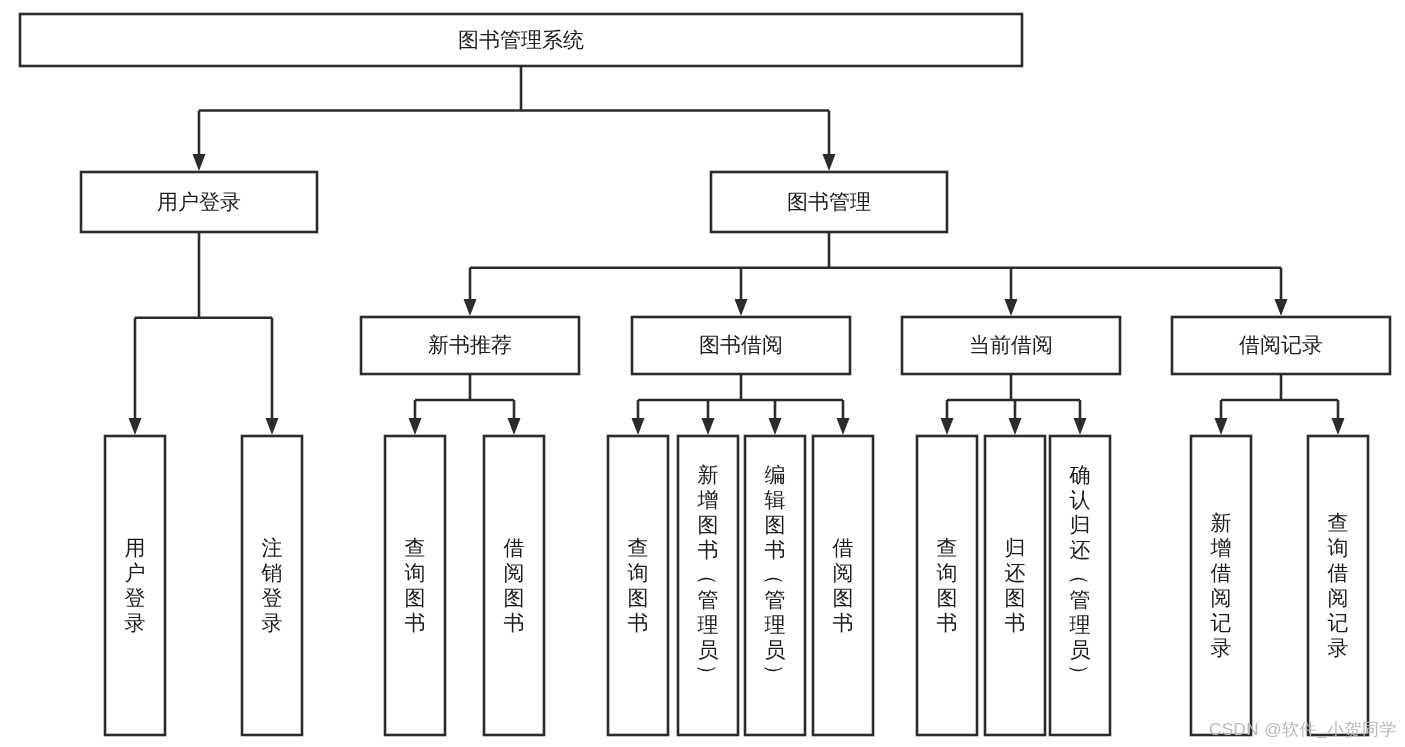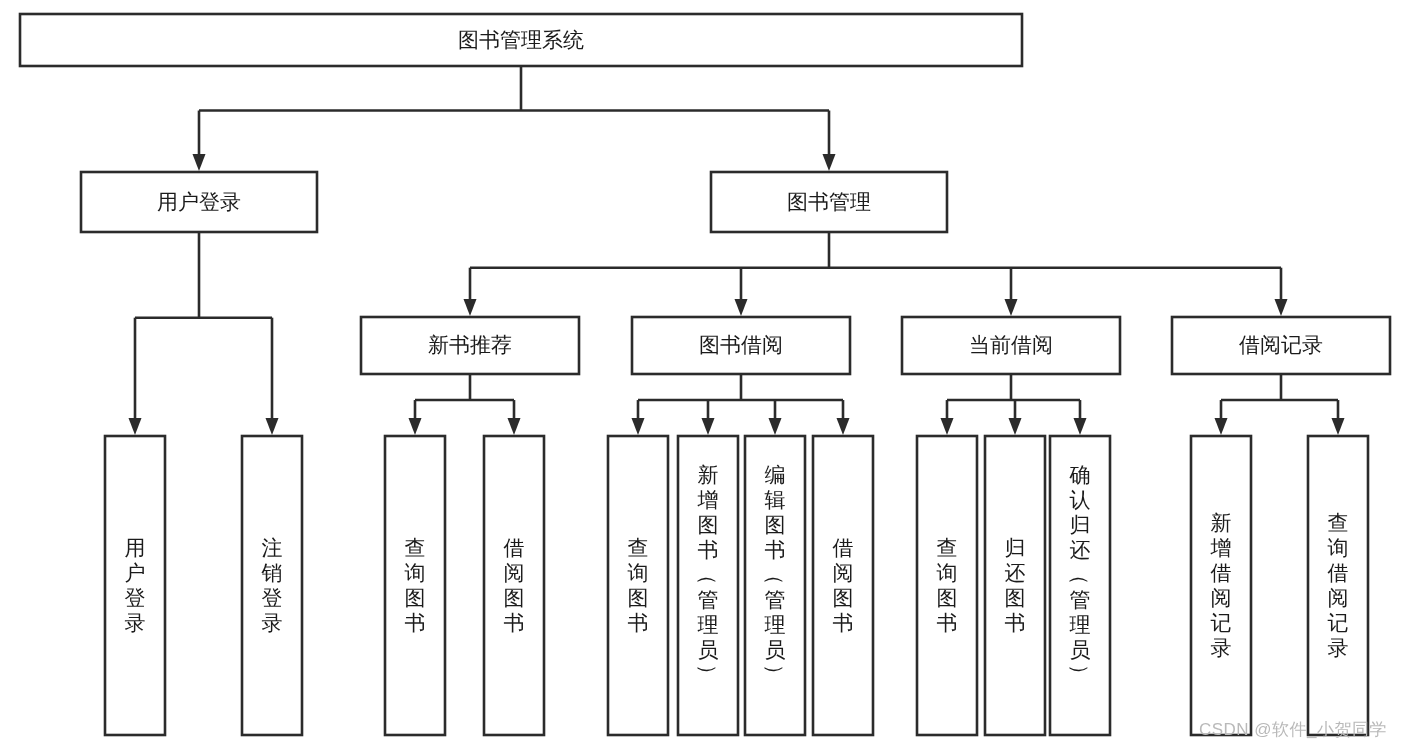--- a/index.html
+++ b/index.html
@@ -51,21 +51,21 @@
     dominant-baseline: middle;
   }
   .node-label-v {
     font-family: "Liberation Sans", "DejaVu Sans", sans-serif;
     font-size: 21px;
     fill: #1b1b1b;
     text-anchor: middle;
   }
   .watermark {
     position: absolute;
-    right: 18px;
+    right: 8px;
     bottom: 6px;
     font-family: "Liberation Sans", "DejaVu Sans", sans-serif;
     font-size: 17px;
     color: #b9b9b9;
     letter-spacing: 0.5px;
     white-space: nowrap;
     user-select: none;
   }
 </style>
 </head>

